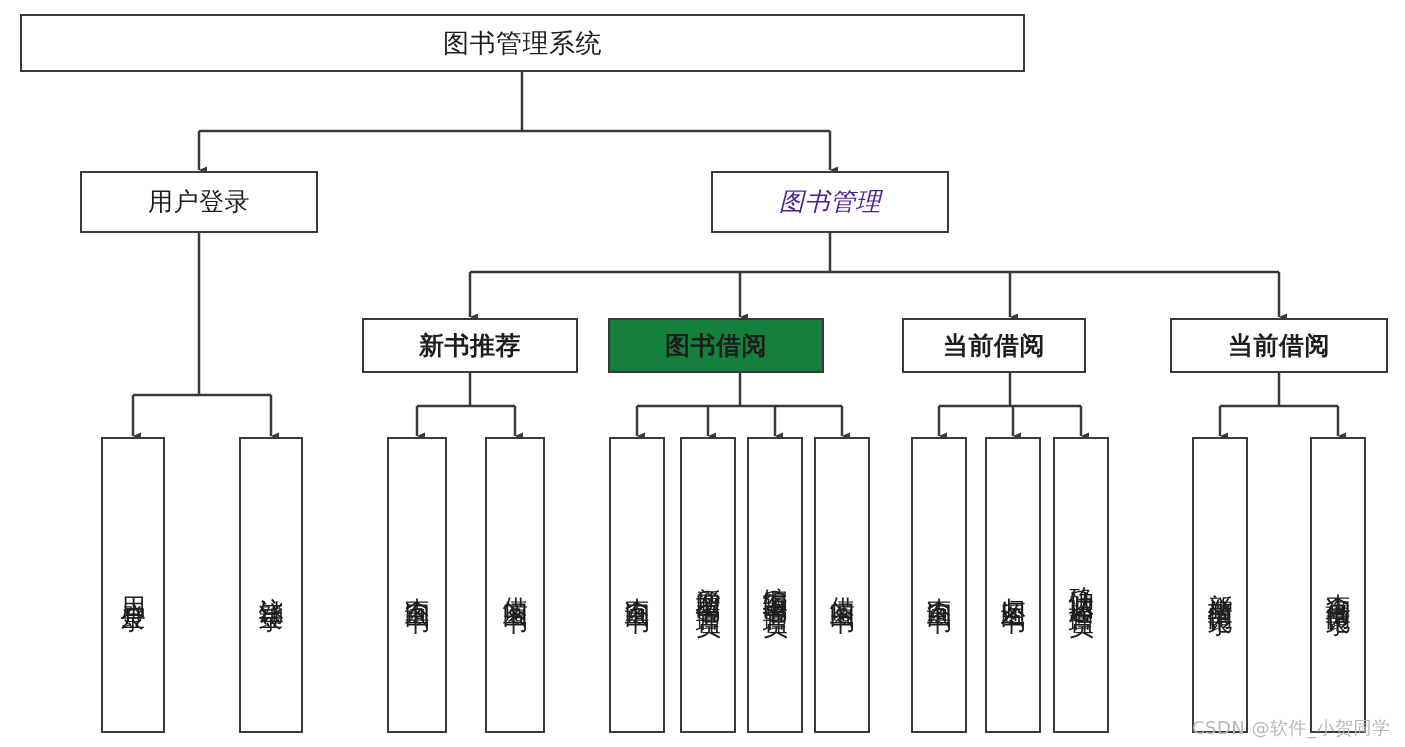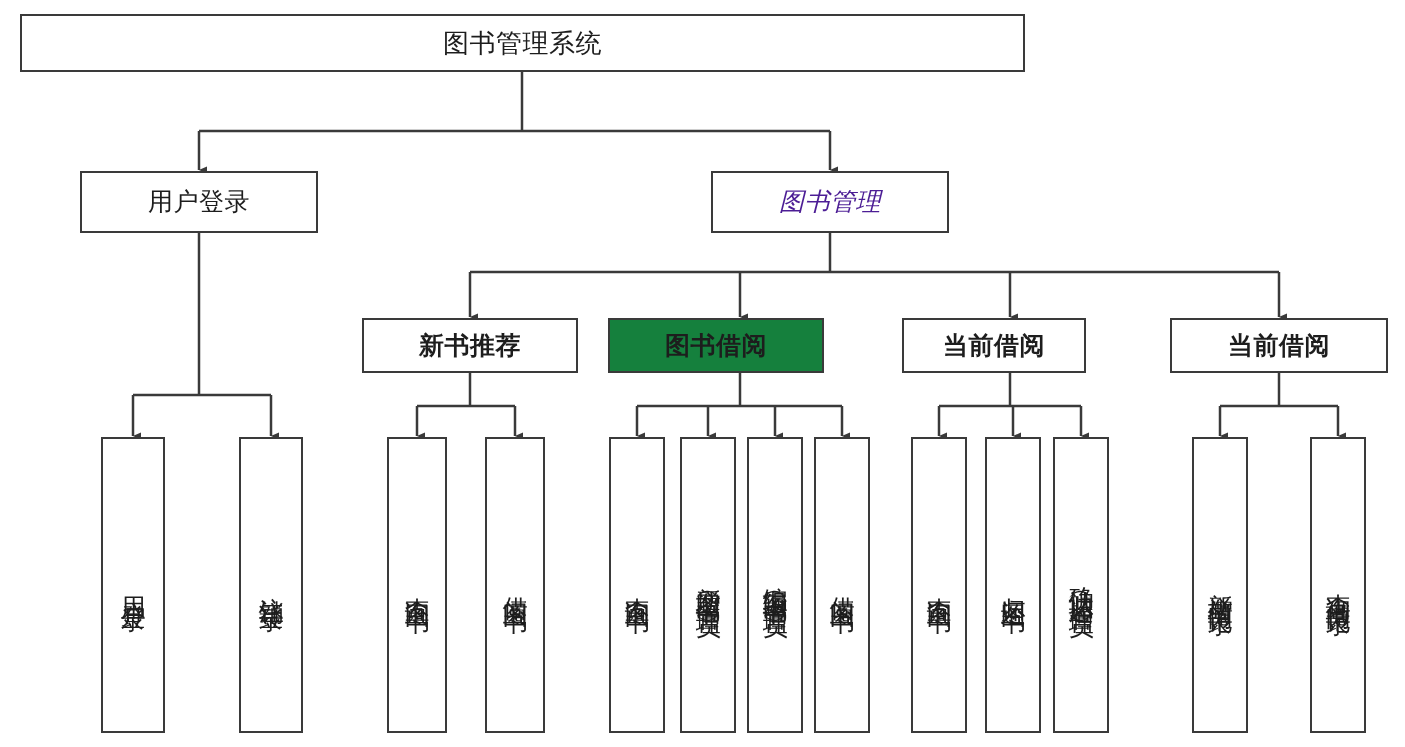--- a/index.html
+++ b/index.html
@@ -166,13 +166,14 @@
       <div class="node level-3 leaf vertical" style="left: 1053px; top: 437px; width: 56px; height: 296px; border-color: rgb(58, 58, 58); background: rgb(255, 255, 255);">
         <span class="node-label" style="color: rgb(29, 29, 29);">确认归还（管理员）</span>
       </div>
       <div class="node level-3 leaf vertical" style="left: 1192px; top: 437px; width: 56px; height: 296px; border-color: rgb(58, 58, 58); background: rgb(255, 255, 255);">
         <span class="node-label" style="color: rgb(29, 29, 29);">新增借阅记录</span>
       </div>
       <div class="node level-3 leaf vertical" style="left: 1310px; top: 437px; width: 56px; height: 296px; border-color: rgb(58, 58, 58); background: rgb(255, 255, 255);">
         <span class="node-label" style="color: rgb(29, 29, 29);">查询借阅记录</span>
       </div>
     </div>
+  <div class="watermark" style="left: 1192px; top: 716px; color: rgb(185, 185, 185);">CSDN @软件_小贺同学</div>
 </div>
 
 </body></html>

